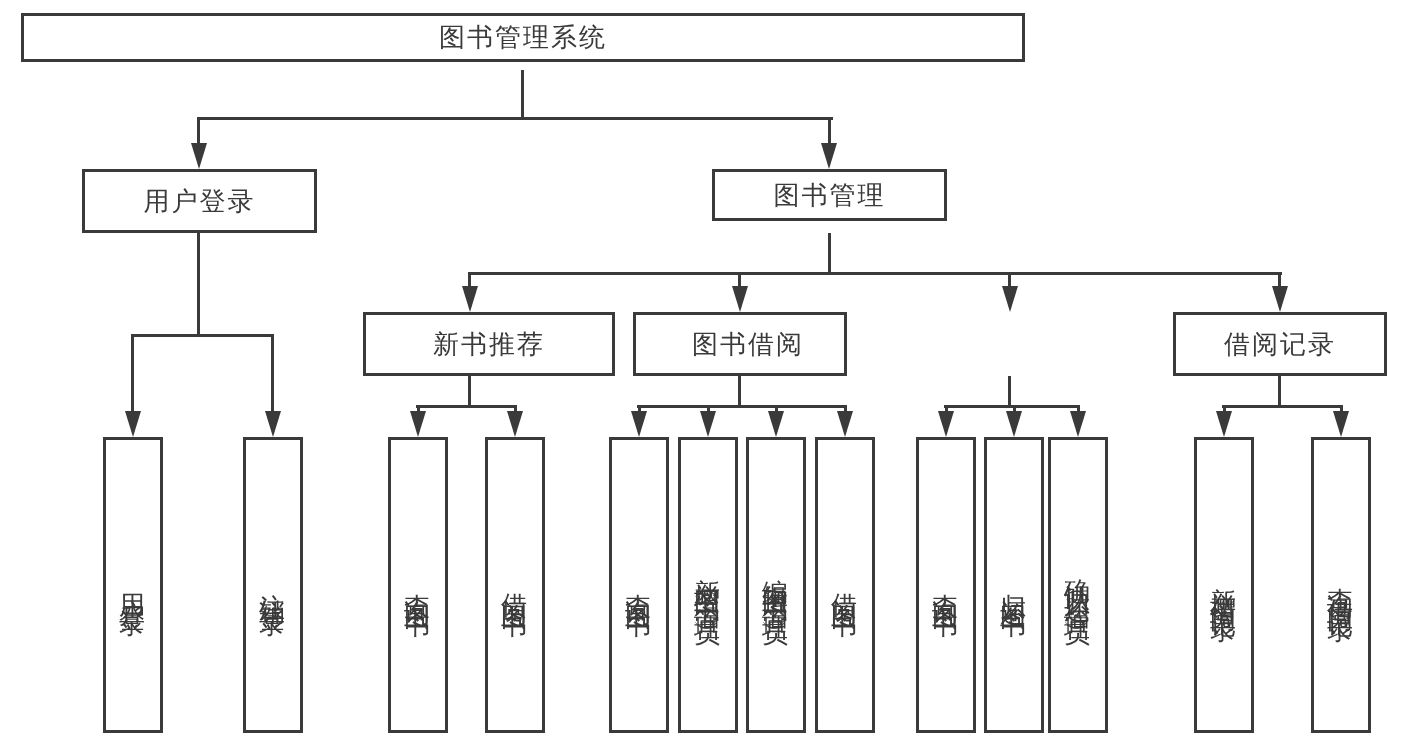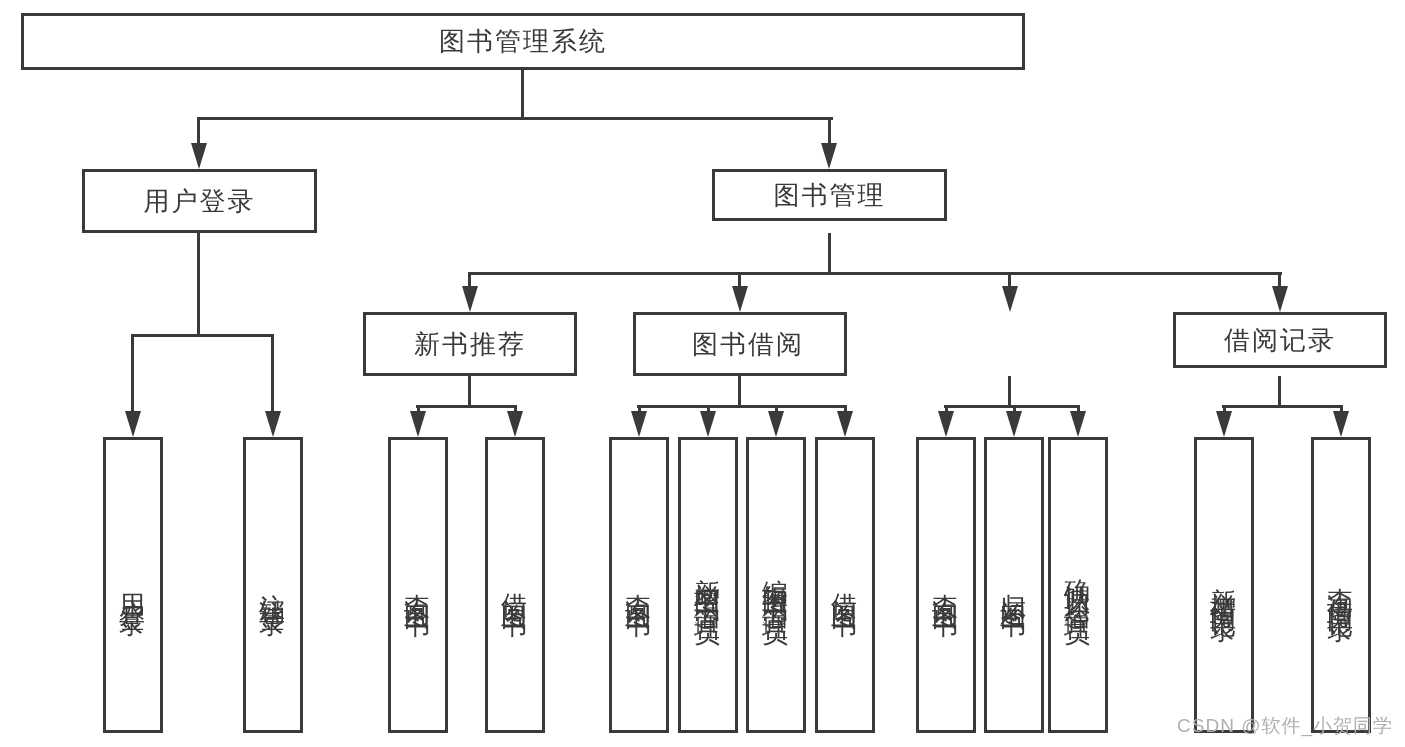--- a/index.html
+++ b/index.html
@@ -55,38 +55,38 @@
     letter-spacing: 1px;
     color: #b0b0b0;
     white-space: nowrap;
   }
 </style>
 </head>
 <body>
 
 <div class="canvas">
 
-  <div class="box" style="left:21px; top:13px; width:1004px; height:57px;">
+  <div class="box" style="left:21px; top:13px; width:1004px; height:49px;">
     <span class="hlabel">图书管理系统</span>
   </div>
 
   <div class="box" style="left:82px; top:169px; width:235px; height:64px;">
     <span class="hlabel">用户登录</span>
   </div>
   <div class="box" style="left:712px; top:169px; width:235px; height:52px;">
     <span class="hlabel">图书管理</span>
   </div>
 
-  <div class="box" style="left:363px; top:312px; width:214px; height:64px;">
+  <div class="box" style="left:363px; top:312px; width:252px; height:64px;">
     <span class="hlabel">新书推荐</span>
   </div>
   <div class="box" style="left:633px; top:312px; width:214px; height:64px;padding-left:16px;">
     <span class="hlabel">图书借阅</span>
   </div>
-  <div class="box" style="left:1173px; top:312px; width:214px; height:56px;justify-content:center;">
+  <div class="box" style="left:1173px; top:312px; width:214px; height:64px;justify-content:center;">
     <span class="hlabel">借阅记录</span>
   </div>
 
   <div class="box" style="left:103px; top:437px; width:60px; height:296px;">
     <span class="vlabel">用户登录</span>
   </div>
   <div class="box" style="left:243px; top:437px; width:60px; height:296px;">
     <span class="vlabel">注销登录</span>
   </div>
   <div class="box" style="left:388px; top:437px; width:60px; height:296px;">
@@ -175,15 +175,14 @@
   <div class="arrow" style="left:1006px; top:411px;"></div>
   <div class="arrow" style="left:1070px; top:411px;"></div>
 
   <div class="line" style="left:1278px; top:376px; width:3px;   height:31px;"></div>
   <div class="line" style="left:1222px; top:405px; width:121px; height:3px;"></div>
   <div class="line" style="left:1223px; top:405px; width:3px;   height:10px;"></div>
   <div class="line" style="left:1340px; top:405px; width:3px;   height:10px;"></div>
   <div class="arrow" style="left:1216px; top:411px;"></div>
   <div class="arrow" style="left:1333px; top:411px;"></div>
 
-  <div class="watermark">CSDN @软件_小贺同学</div>
 
 </div>
 
 </body></html>

